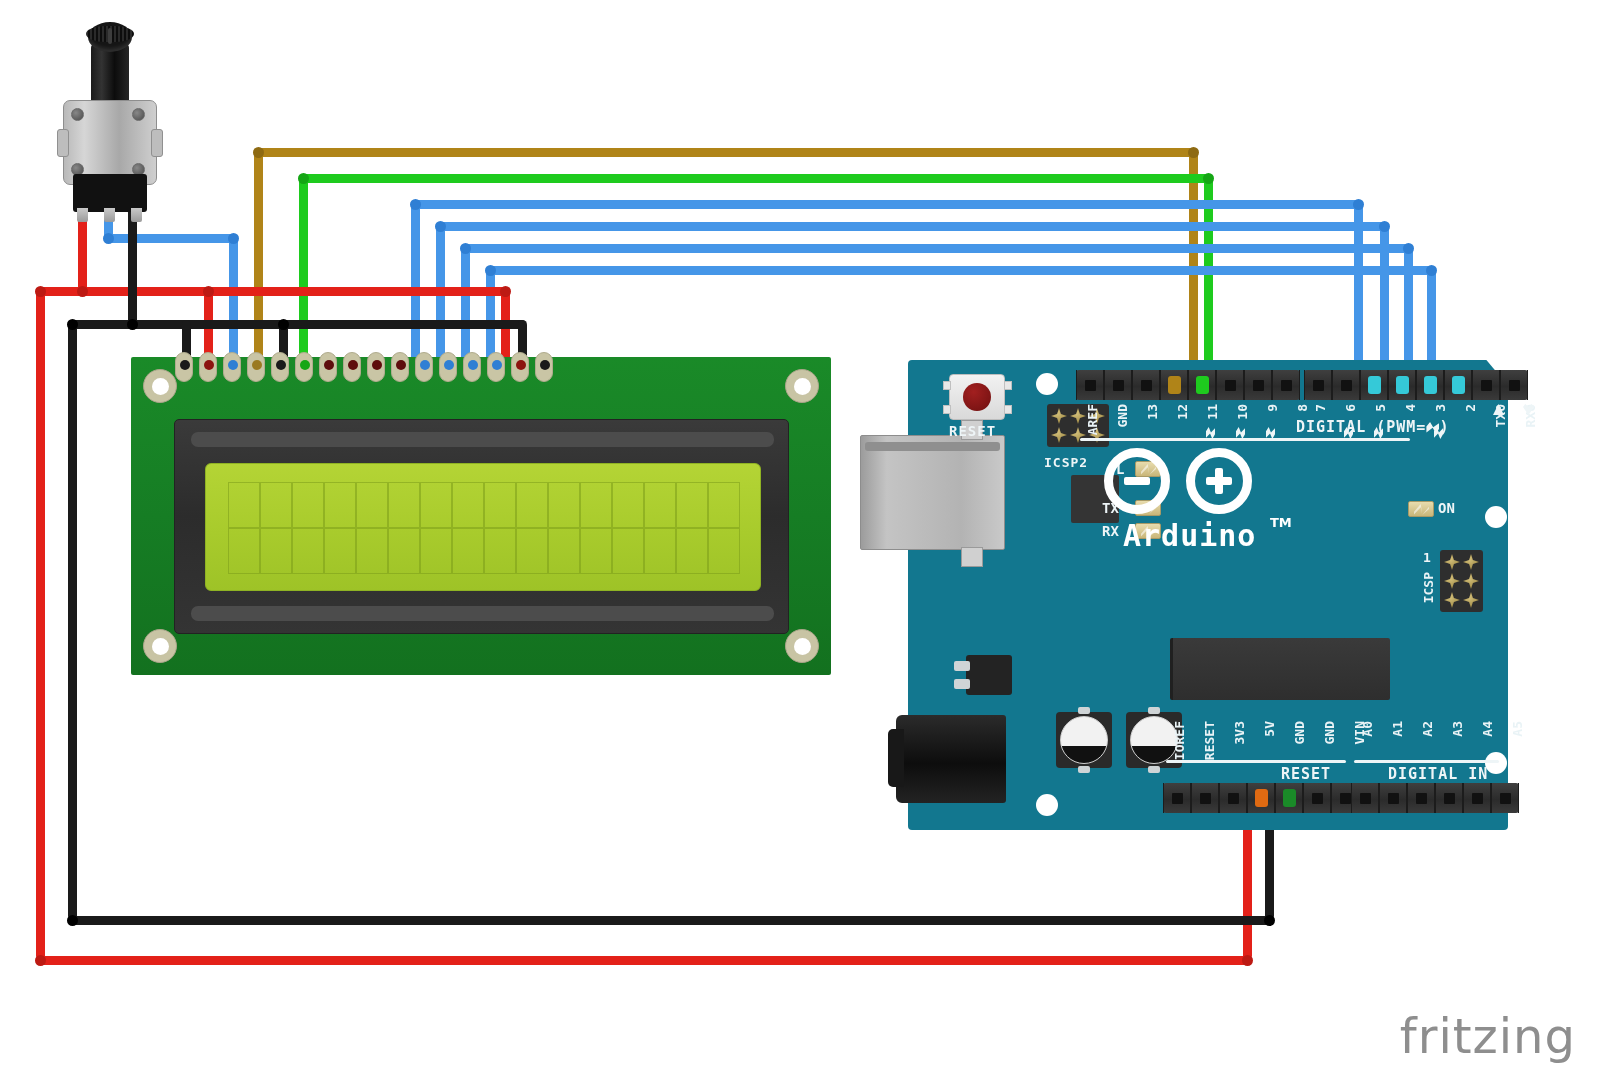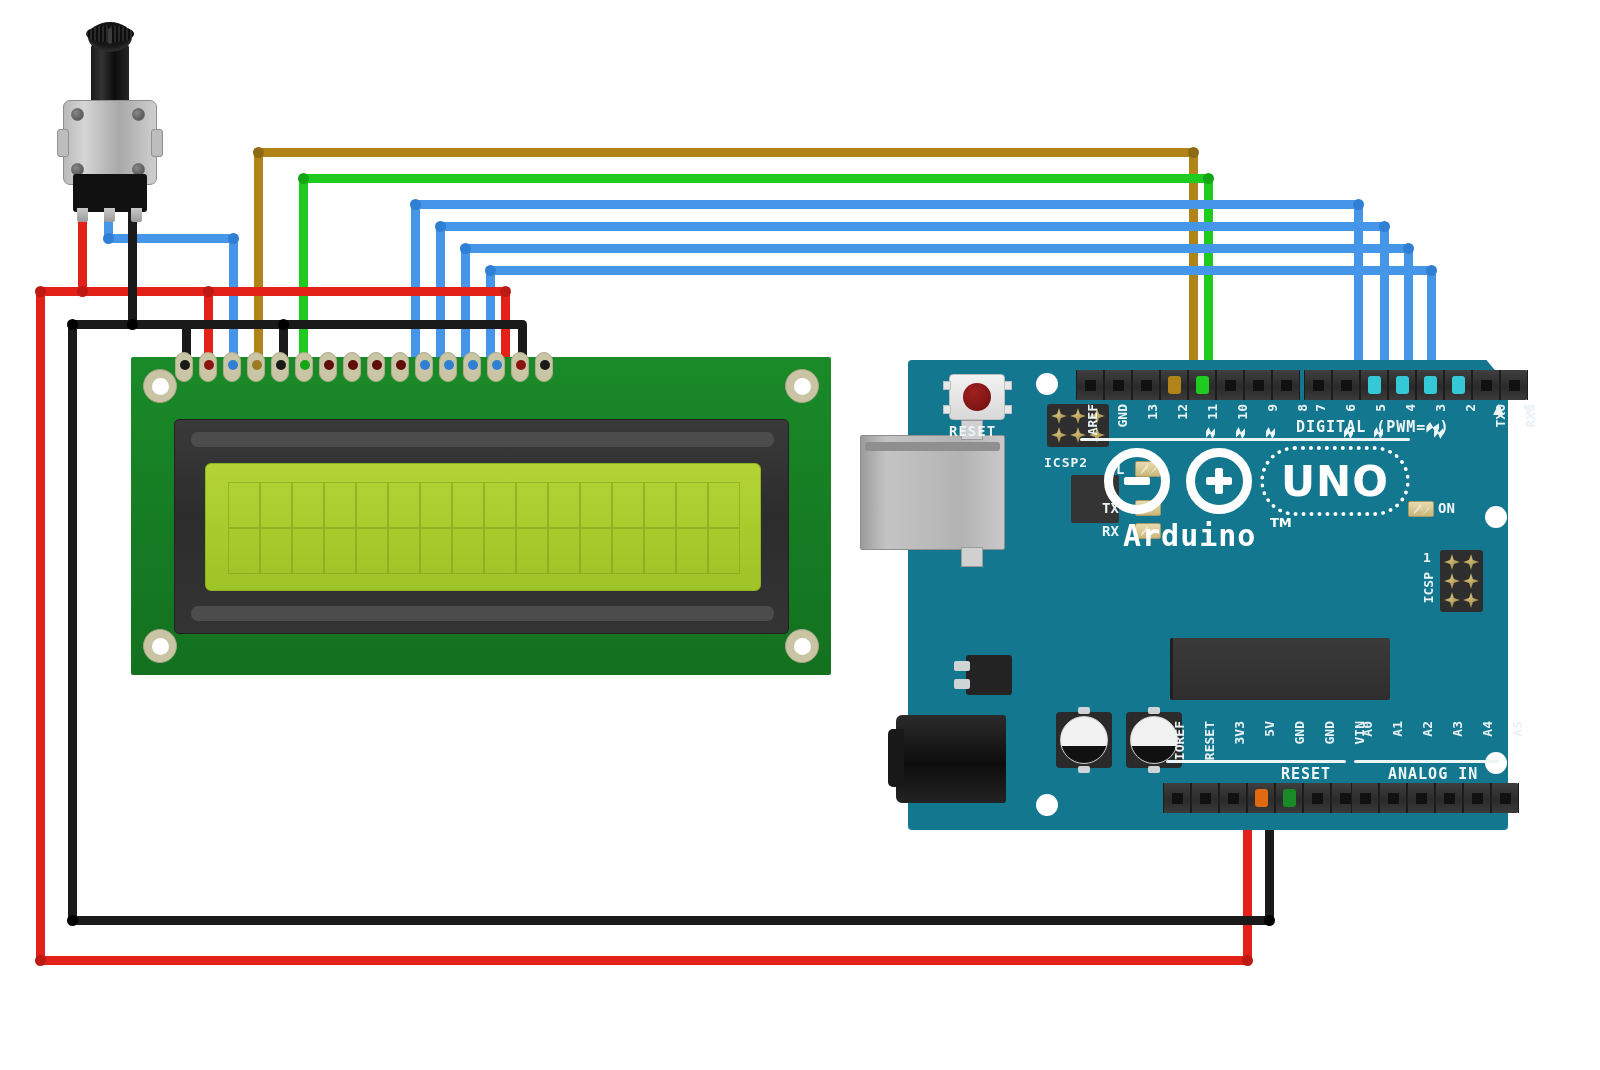--- a/index.html
+++ b/index.html
@@ -666,41 +666,40 @@
       </div>
 
     <div class="silk-line" style="left:172px; top:78px; width:330px;"></div>
     <div class="silk-line" style="left:258px; top:400px; width:180px;"></div>
     <div class="silk-line" style="left:446px; top:400px; width:145px;"></div>
 
     <div class="silk-text" style="left:388px; top:58px; font-size:15px;">
       <span>DIGITAL  (PWM=</span><span class="pwm-inline" style="display:inline-block; width:13px; height:11px; background:#eef5f7; vertical-align:-1px; clip-path: polygon(0 40%, 28% 0, 52% 48%, 100% 8%, 100% 58%, 72% 100%, 48% 52%, 0 95%);"></span><span>)</span>
     </div>
     <div class="silk-text" style="left:373px; top:405px; font-size:15px;">RESET</div>
-    <div class="silk-text" style="left:480px; top:405px; font-size:15px;">ANALOG IN</div>
+    <div class="silk-text" style="left:480px; top:405px; font-size:15px;">DIGITAL IN</div>
 
     <div class="led" style="left:227px; top:101px;"></div>
     <div class="led-label" style="left:208px; top:101px;">L</div>
     <div class="led" style="left:227px; top:140px;"></div>
     <div class="led-label" style="left:194px; top:140px;">TX</div>
     <div class="led" style="left:227px; top:163px;"></div>
     <div class="led-label" style="left:194px; top:163px;">RX</div>
     <div class="led" style="left:500px; top:141px;"></div>
     <div class="led-label" style="left:530px; top:140px;">ON</div>
 
     <div class="logo-inf">
       <div class="logo-circ" style="left:0;">
         <div class="logo-minus"></div>
       </div>
       <div class="logo-circ" style="left:82px;">
         <div class="logo-plus-h"></div>
         <div class="logo-plus-v"></div>
       </div>
     </div>
-    <div class="logo-uno">UNO</div>
     <div class="logo-word">Arduino</div>
     <div class="logo-tm">TM</div>
   <div class="pin-label" style="left: 177px; top: 44px;">AREF</div>
       <div class="pin-label" style="left: 207px; top: 44px;">GND</div>
       <div class="pin-label" style="left: 237px; top: 44px;">13</div>
       <div class="pin-label" style="left: 267px; top: 44px;">12</div>
       <div class="pin-label" style="left: 297px; top: 44px;">11</div>
       <div class="pin-label" style="left: 327px; top: 44px;">10</div>
       <div class="pin-label" style="left: 357px; top: 44px;">9</div>
       <div class="pin-label" style="left: 387px; top: 44px;">8</div>
@@ -728,13 +727,14 @@
       <div class="pwm-tilde" style="left: 298px; top: 67px;"></div>
       <div class="pwm-tilde" style="left: 328px; top: 67px;"></div>
       <div class="pwm-tilde" style="left: 358px; top: 67px;"></div>
       <div class="pwm-tilde" style="left: 436px; top: 67px;"></div>
       <div class="pwm-tilde" style="left: 466px; top: 67px;"></div>
       <div class="pwm-tilde" style="left: 526px; top: 67px;"></div>
       <div style="position: absolute; left: 585px; top: 44px; width: 11px; height: 11px; background: rgb(238, 245, 247); clip-path: polygon(50% 0px, 100% 100%, 0px 100%);"></div>
       <div style="position: absolute; left: 615px; top: 44px; width: 11px; height: 11px; background: rgb(238, 245, 247); clip-path: polygon(50% 100%, 0px 28%, 20% 0px, 50% 24%, 80% 0px, 100% 28%);"></div>
     </div>
 
+  <div id="watermark">fritzing</div>
 </div>
 
 </body></html>

